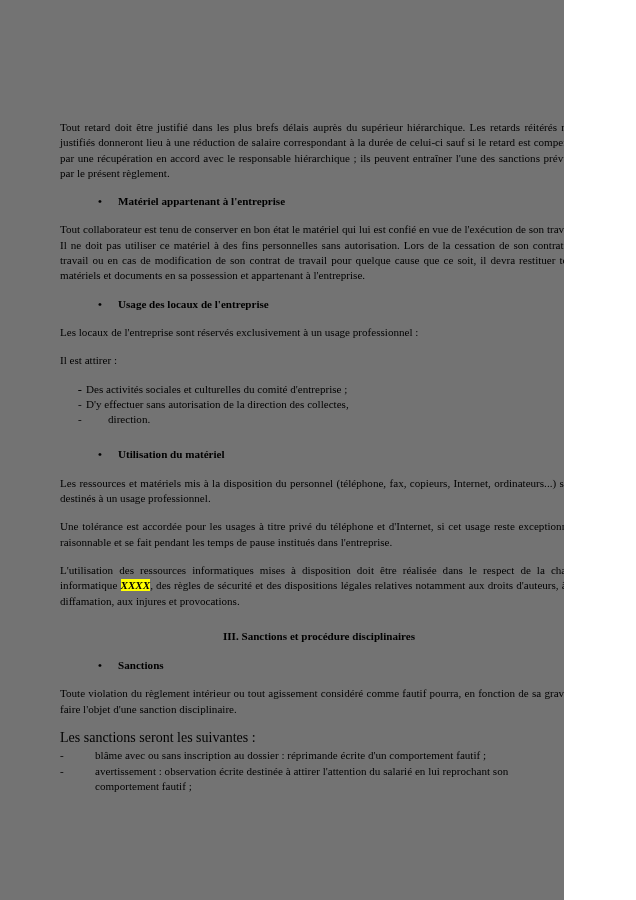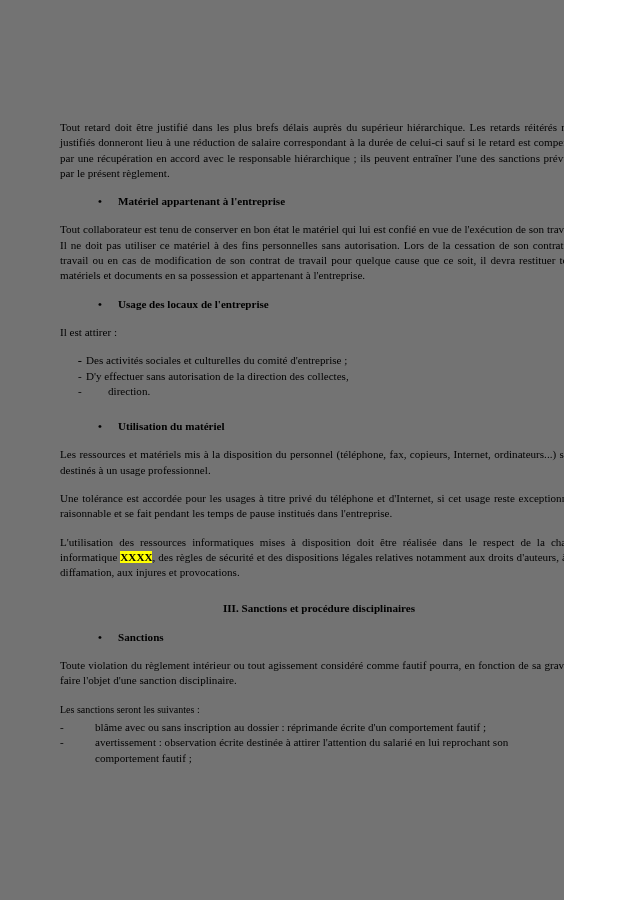--- a/index.html
+++ b/index.html
@@ -36,21 +36,21 @@
     text-justify: inter-word;
   }
   p.plain {
     margin: 0 0 13px 0;
     font-size: 11.1px;
     line-height: 15.3px;
     text-align: left;
   }
   p.tight {
     margin: 0 0 3px 0;
-    font-size: 10px;
+    font-size: 14px;
     line-height: 15.3px;
     text-align: left;
   }
   
   .bullet-head {
     margin: 0 0 13px 0;
     padding-left: 58px;
     position: relative;
     font-size: 11.1px;
     line-height: 15.3px;
@@ -122,20 +122,21 @@
     top: 0;
   }
   ul.dash-wide > li .wrap-indent {
     display: block;
     padding-left: 0;
   }
   .highlight {
     background-color: #ffff00;
     font-weight: bold;
     color: #000000;
+    font-style: italic;
   }
   .spacer-sm { height: 7px; }
 </style>
 </head>
 <body>
 
 <div class="page">
   <div class="content">
 
     <p class="para">Tout retard doit être justifié dans les plus brefs délais auprès du supérieur hiérarchique. Les retards réitérés non justifiés donneront lieu à une réduction de salaire correspondant à la durée de celui-ci sauf si le retard est compensé par une récupération en accord avec le responsable hiérarchique ; ils peuvent entraîner l'une des sanctions prévues par le présent règlement.</p>
@@ -145,20 +146,21 @@
       <span>Matériel appartenant à l'entreprise</span>
     </div>
 
     <p class="para">Tout collaborateur est tenu de conserver en bon état le matériel qui lui est confié en vue de l'exécution de son travail. Il ne doit pas utiliser ce matériel à des fins personnelles sans autorisation. Lors de la cessation de son contrat de travail ou en cas de modification de son contrat de travail pour quelque cause que ce soit, il devra restituer tous matériels et documents en sa possession et appartenant à l'entreprise.</p>
 
     <div class="bullet-head">
       <span class="dot">•</span>
       <span>Usage des locaux de l'entreprise</span>
     </div>
 
+    <p class="plain">Les locaux de l'entreprise sont réservés exclusivement à un usage professionnel :</p>
 
     <p class="plain">Il est attirer :</p>
 
     <ul class="dash-list">
       <li>
         <span class="dash">-</span>
       </li>
       <li>
         <span class="dash">-</span>
         <span>Des activités sociales et culturelles du comité d'entreprise ;</span>

